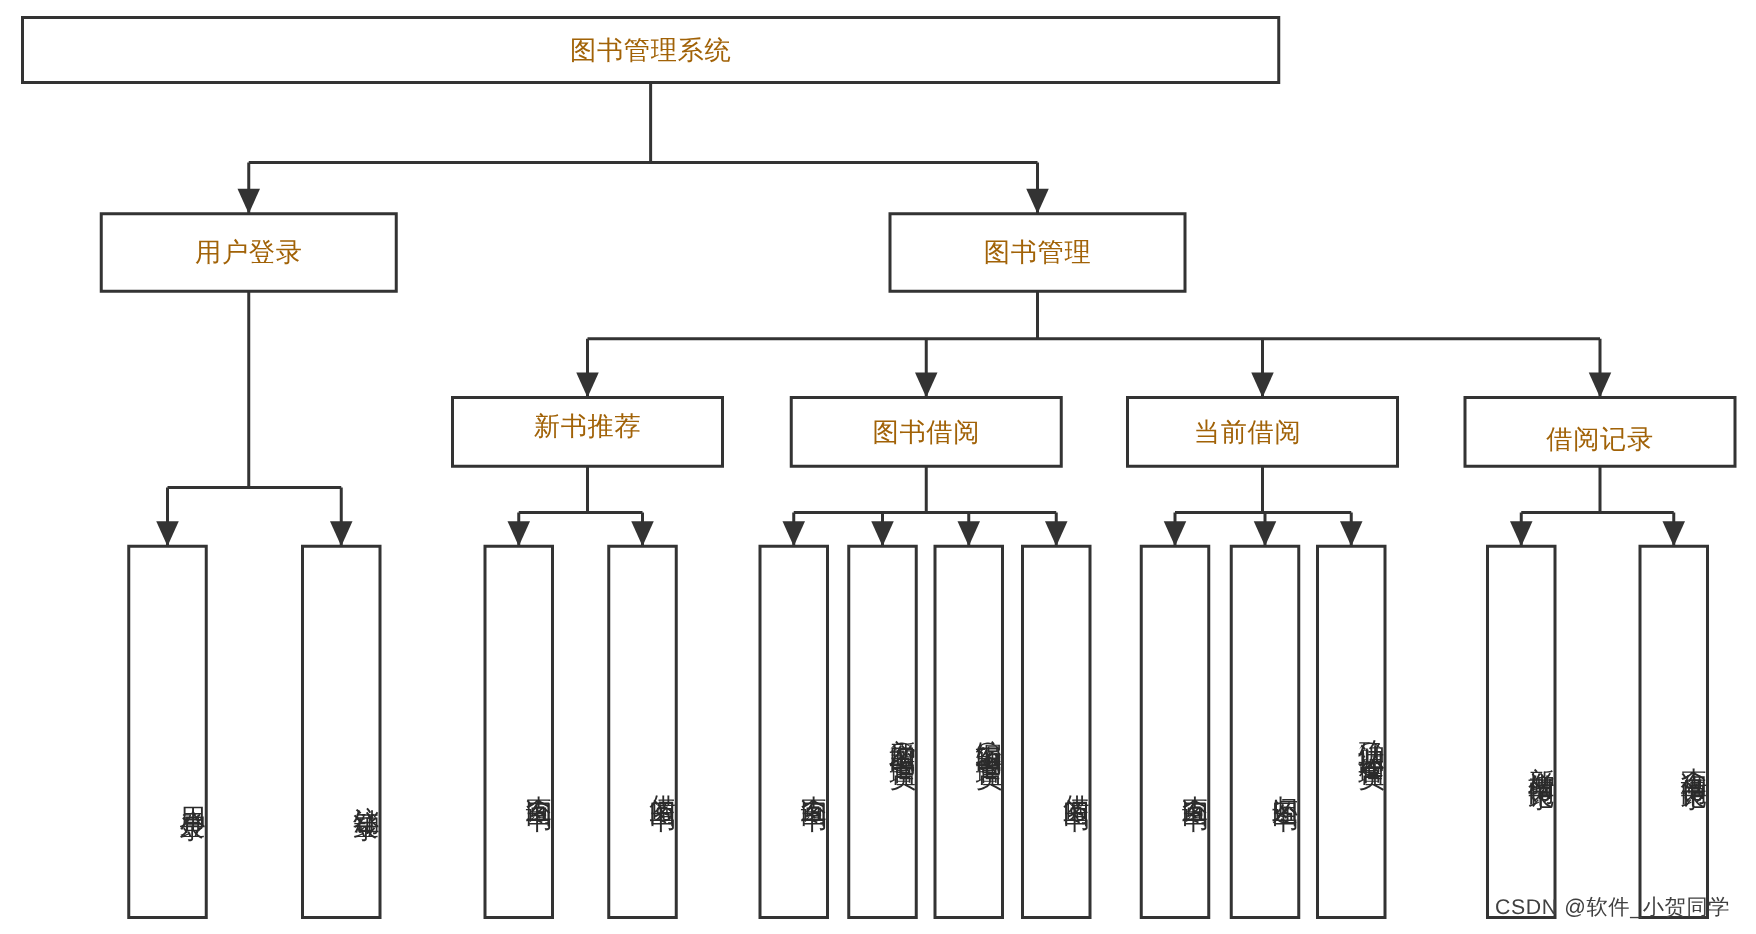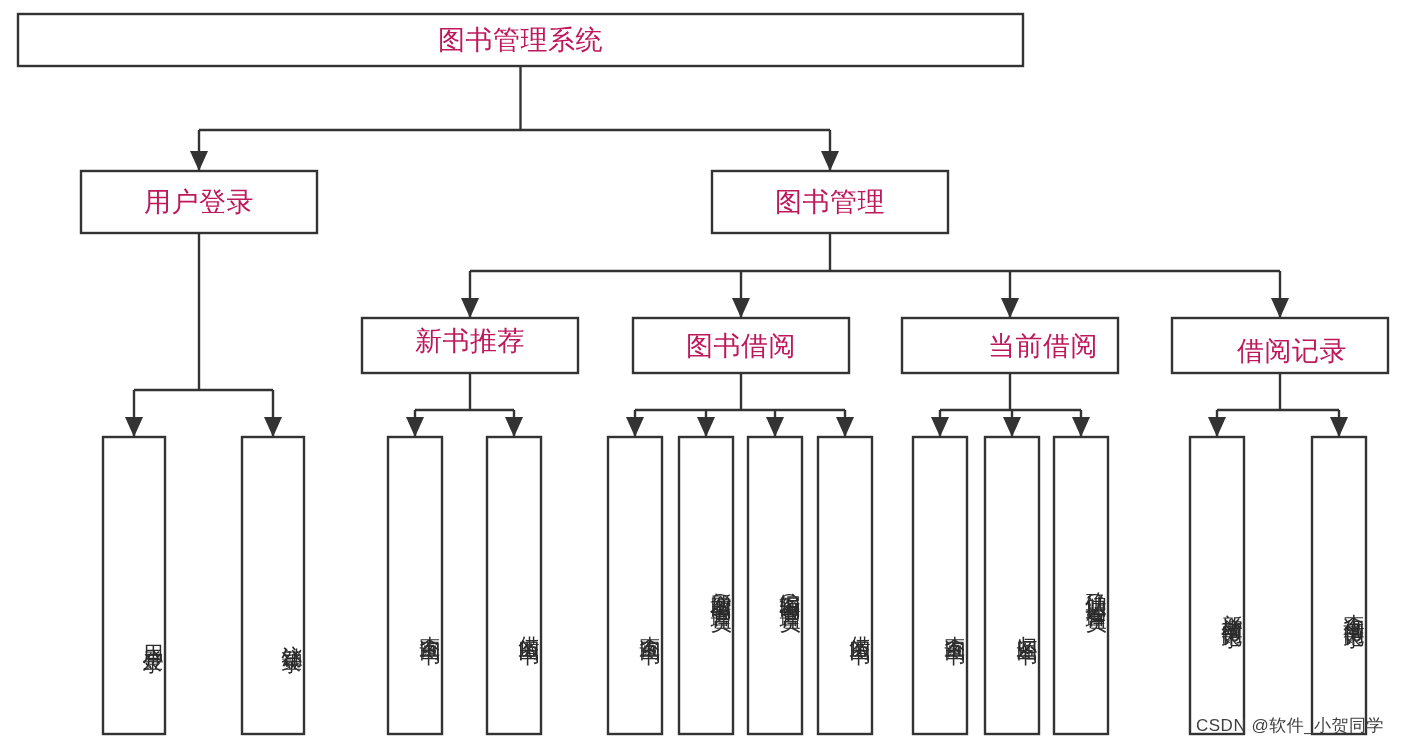--- a/index.html
+++ b/index.html
@@ -37,22 +37,22 @@
   }
   .arrow-head {
     fill: #333333;
     stroke: none;
   }
   .node-label-h {
     position: absolute;
     display: flex;
     align-items: center;
     justify-content: center;
-    color: #be185d;
-    font-size: 27px;
+    color: #a16207;
+    font-size: 21px;
     letter-spacing: 0.5px;
     white-space: nowrap;
     pointer-events: none;
   }
   .node-label-v {
     position: absolute;
     display: flex;
     align-items: flex-start;
     justify-content: center;
     color: #2b2b2b;
@@ -170,23 +170,23 @@
       <div class="node-label-h" style="left: 18px; top: 14px; width: 1005px; height: 52px;">图书管理系统</div>
       <div class="node-hit" style="left: 18px; top: 14px; width: 1005px; height: 52px;"></div>
       <div class="node-label-h" style="left: 81px; top: 171px; width: 236px; height: 62px;">用户登录</div>
       <div class="node-hit" style="left: 81px; top: 171px; width: 236px; height: 62px;"></div>
       <div class="node-label-h" style="left: 712px; top: 171px; width: 236px; height: 62px; border-radius: 13px;">图书管理</div>
       <div class="node-hit" style="left: 712px; top: 171px; width: 236px; height: 62px;"></div>
       <div class="node-label-h" style="left: 362px; top: 318px; width: 216px; height: 45px;">新书推荐</div>
       <div class="node-hit" style="left: 362px; top: 318px; width: 216px; height: 55px;"></div>
       <div class="node-label-h" style="left: 633px; top: 318px; width: 216px; height: 55px;">图书借阅</div>
       <div class="node-hit" style="left: 633px; top: 318px; width: 216px; height: 55px;"></div>
-      <div class="node-label-h" style="left: 902px; top: 318px; width: 192px; height: 55px; margin-left: 45px;">当前借阅</div>
+      <div class="node-label-h" style="left: 902px; top: 318px; width: 192px; height: 55px;">当前借阅</div>
       <div class="node-hit" style="left: 902px; top: 318px; width: 216px; height: 55px;"></div>
-      <div class="node-label-h" style="left: 1172px; top: 318px; width: 216px; height: 65px; margin-left: 12px;">借阅记录</div>
+      <div class="node-label-h" style="left: 1172px; top: 318px; width: 216px; height: 65px;">借阅记录</div>
       <div class="node-hit" style="left: 1172px; top: 318px; width: 216px; height: 55px;"></div>
       <div class="node-label-v" style="left: 103px; top: 533px; width: 62px; height: 201px;">用户登录</div>
       <div class="node-hit" style="left: 103px; top: 437px; width: 62px; height: 297px;"></div>
       <div class="node-label-v" style="left: 242px; top: 533px; width: 62px; height: 201px;">注销登录</div>
       <div class="node-hit" style="left: 242px; top: 437px; width: 62px; height: 297px;"></div>
       <div class="node-label-v" style="left: 388px; top: 515px; width: 54px; height: 219px;">查询图书</div>
       <div class="node-hit" style="left: 388px; top: 437px; width: 54px; height: 297px;"></div>
       <div class="node-label-v" style="left: 487px; top: 515px; width: 54px; height: 219px;">借阅图书</div>
       <div class="node-hit" style="left: 487px; top: 437px; width: 54px; height: 297px;"></div>
       <div class="node-label-v" style="left: 608px; top: 515px; width: 54px; height: 219px;">查询图书</div>

